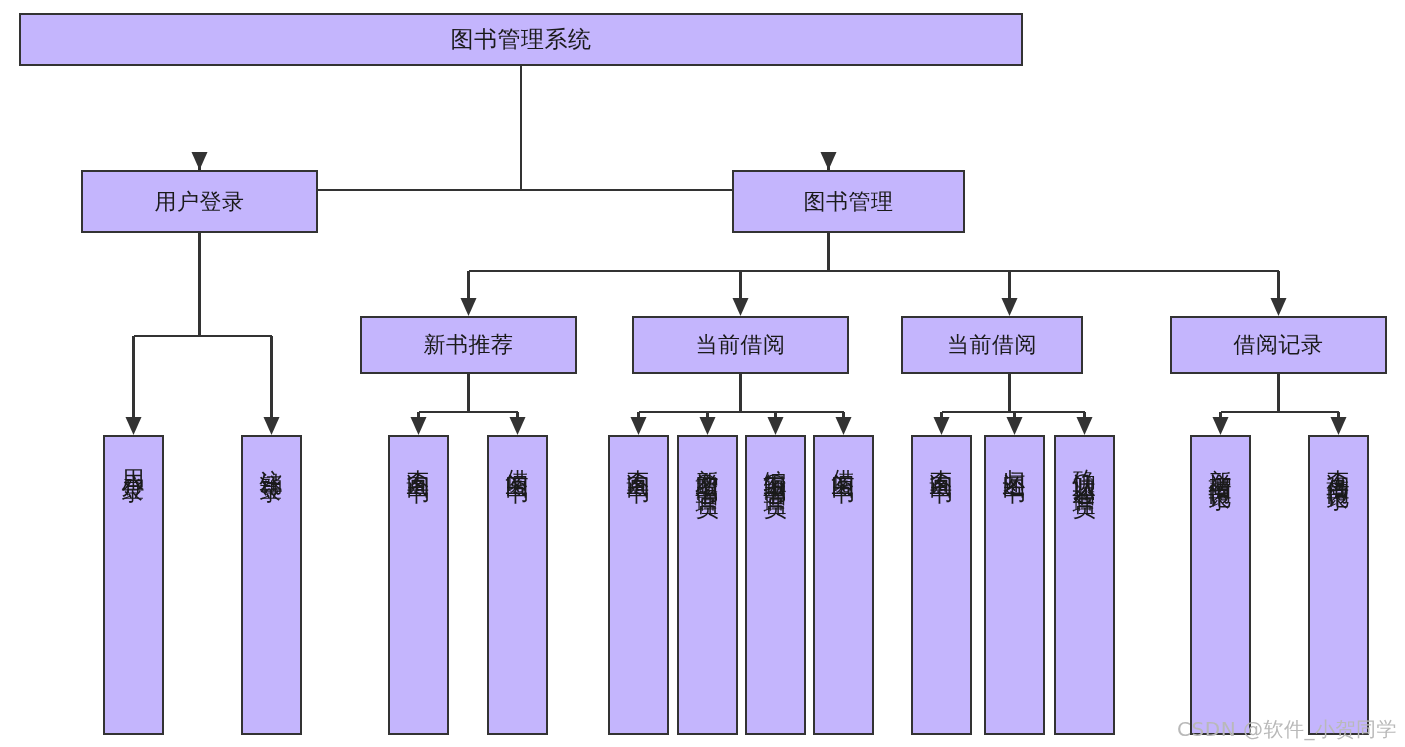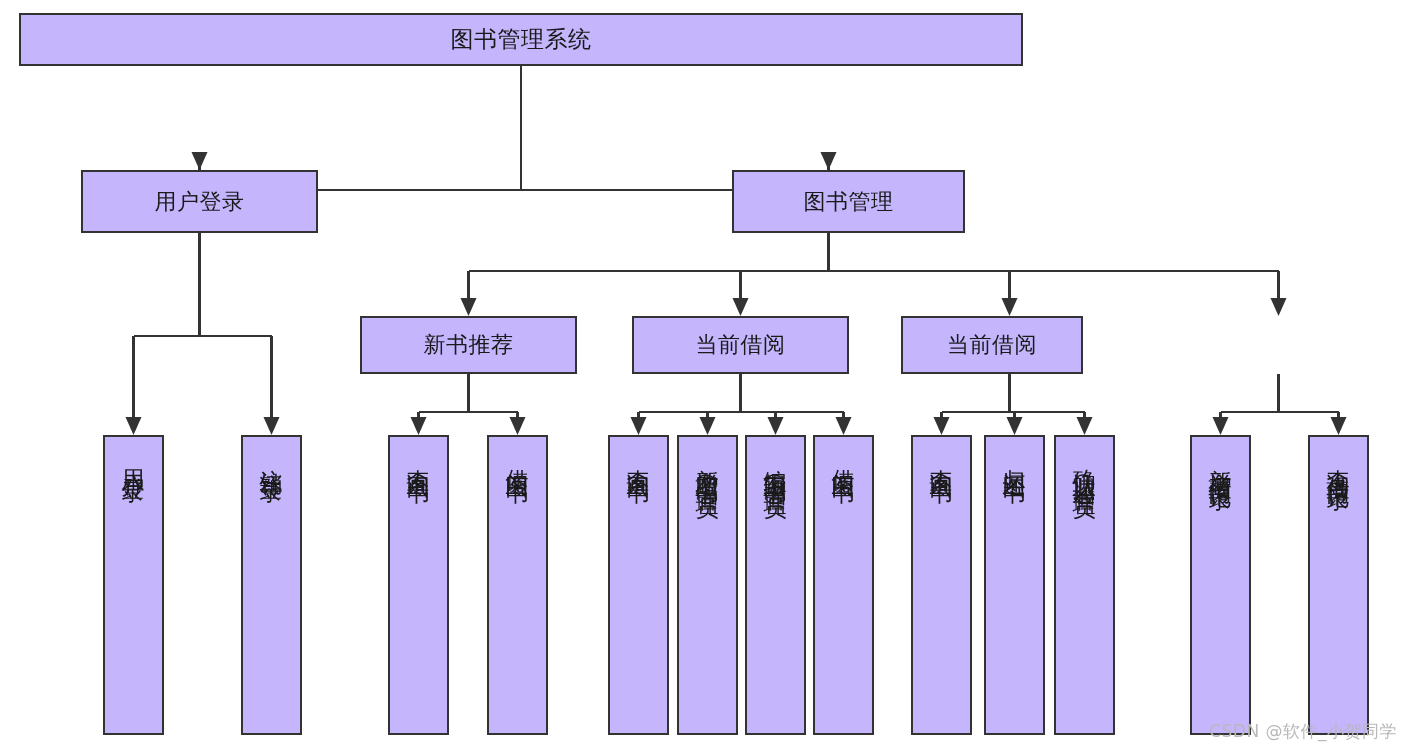--- a/index.html
+++ b/index.html
@@ -57,21 +57,21 @@
     font-size: 23px;
     line-height: 1.05;
     letter-spacing: 4px;
     white-space: normal;
     max-height: 270px;
   }
   .watermark {
     position: absolute;
     right: 8px;
     bottom: 4px;
-    font-size: 17px;
+    font-size: 20px;
     color: #b9b9b9;
     font-family: "DejaVu Sans", "Liberation Sans", sans-serif;
     letter-spacing: 0.5px;
     white-space: nowrap;
   }
 </style>
 </head>
 <body>
 
 <div id="canvas">
@@ -144,20 +144,23 @@
 
   <div class="node branch" style="left: 360px; top: 316px; width: 217px; height: 58px; align-items: center;">
     <span class="label">新书推荐</span>
   </div>
   <div class="node branch" style="left: 632px; top: 316px; width: 217px; height: 58px;">
     <span class="label">当前借阅</span>
   </div>
   <div class="node branch" style="left: 901px; top: 316px; width: 182px; height: 58px;">
     <span class="label">当前借阅</span>
   </div>
+  <div class="node branch" style="left: 1170px; top: 316px; width: 217px; height: 58px;">
+    <span class="label">借阅记录</span>
+  </div>
 
   <div class="node leaf" style="left: 103px; top: 435px; width: 61px; height: 300px;">
     <span class="label">用户登录</span>
   </div>
   <div class="node leaf" style="left: 241px; top: 435px; width: 61px; height: 300px;">
     <span class="label">注销登录</span>
   </div>
   <div class="node leaf" style="left: 388px; top: 435px; width: 61px; height: 300px;">
     <span class="label">查询图书</span>
   </div>

